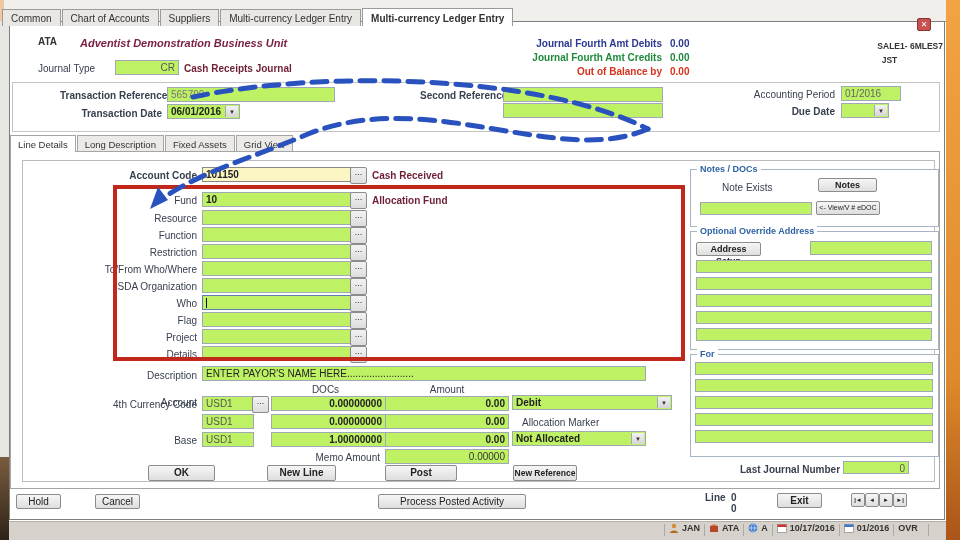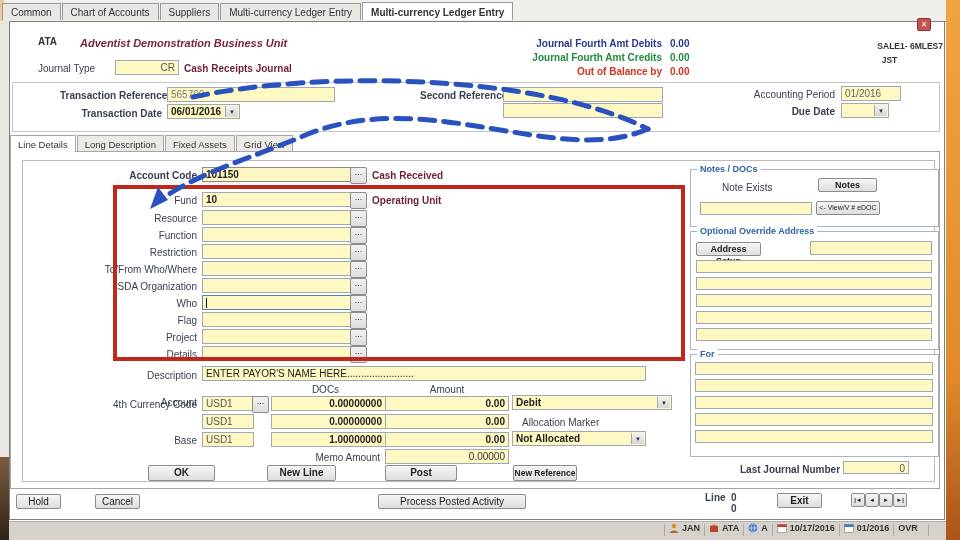--- a/index.html
+++ b/index.html
@@ -1,21 +1,21 @@
 <!DOCTYPE html>
 <html><head>
 <meta charset="utf-8">
 <style>
   html,body{margin:0;padding:0}
   body{width:960px;height:540px;position:relative;overflow:hidden;
        font-family:"Liberation Sans",sans-serif;font-size:10px;background:#fff;}
   .abs{position:absolute}
   .lbl{position:absolute;color:#39404f;font-size:10px;white-space:nowrap;line-height:12px}
   .rlbl{text-align:right}
-  .inp{position:absolute;background:#fef9c3;border:1px solid #9fa9b6;font-size:10px;color:#444;
+  .inp{position:absolute;background:#bef264;border:1px solid #9fa9b6;font-size:10px;color:#444;
        padding:0 3px;height:13px;line-height:13px;white-space:nowrap;overflow:hidden;box-sizing:content-box}
   .num{text-align:right;color:#222;font-weight:bold}
   .dots{position:absolute;width:15px;height:15px;background:linear-gradient(#f2f2f2,#ddd);
         border:1px solid #8c8c8c;font-size:9px;line-height:9px;text-align:center;color:#333;border-radius:2px}
   .btn{position:absolute;background:linear-gradient(#f6f6f6,#dedede);border:1px solid #8c8c8c;
        font-size:10px;font-weight:bold;color:#222;text-align:center;border-radius:2px;line-height:14px}
   .maroon{color:#6e1f33;font-weight:bold}
   .fset{position:absolute;border:1px solid #a7b4c4;background:#fff}
   .fleg{position:absolute;top:-6px;left:6px;background:#fff;padding:0 3px;font-size:9px;
         color:#2e64a3;white-space:nowrap;font-weight:bold}
@@ -35,21 +35,21 @@
 <body>
 
 <div class="abs" style="left:0;top:0;width:946px;height:21px;background:#f1efec;border-bottom:1px solid #8f8f8f"></div>
 <div class="abs" style="left:0;top:0;width:4px;height:21px;background:#eec9a0"></div>
 <div class="abs" style="left:0;top:21px;width:9px;height:436px;background:#e8e6e2;border-right:1px solid #bbb"></div>
 <div class="abs" style="left:9px;top:21px;width:936px;height:499px;background:#fff;border:1px solid #7f7f7f;box-sizing:border-box"></div>
 <div class="abs" style="left:0;top:521px;width:946px;height:19px;background:#d6d2cb;border-top:1px solid #b5b1a9"></div>
 <div class="abs" style="left:0;top:457px;width:9px;height:83px;background:linear-gradient(#7a5c3e,#2e2318)"></div>
 <div class="abs" style="left:946px;top:0;width:14px;height:540px;background:linear-gradient(#f2a344 0%,#e08a2b 70%,#aa5419 100%)"></div>
 
-<div class="abs" style="left:2px;top:2px;white-space:nowrap">
+<div class="abs" style="left:2px;top:8px;white-space:nowrap">
   <span class="tab">Common</span><span class="tab">Chart of Accounts</span><span class="tab">Suppliers</span><span class="tab">Multi-currency Ledger Entry</span><span class="tab active">Multi-currency Ledger Entry</span>
 </div>
 
 <div class="abs" style="left:917px;top:18px;width:12px;height:11px;background:#c75050;border:1px solid #8e3232;border-radius:2px;color:#fff;font-size:8px;line-height:11px;text-align:center">
   <span>✕</span>
 </div>
 <div class="lbl" style="left:848px;top:40px;width:95px;text-align:right;font-weight:bold;font-size:8.5px;color:#333">SALE1- 6MLES7</div>
 <div class="lbl" style="left:848px;top:54px;width:83px;text-align:center;font-weight:bold;font-size:8.5px;color:#333">JST</div>
 
 <div class="lbl" style="left:38px;top:36px;font-weight:bold;color:#333">ATA</div>
@@ -92,21 +92,21 @@
 <div class="abs" style="left:22px;top:160px;width:913px;height:322px;border:1px solid #bcbcbc;box-sizing:border-box"></div>
 
 <div class="lbl rlbl" style="left:100px;top:170px;width:97px;font-weight:bold">Account Code</div>
 <div class="inp" style="left:202px;top:167px;width:142px;background:#fcf6c5;border-color:#8a8a8a;font-weight:bold;color:#222">101150</div>
 <div class="dots" style="left:350px;top:167px">...</div>
 <div class="lbl maroon" style="left:372px;top:170px">Cash Received</div>
 
 <div class="lbl rlbl" style="left:100px;top:195px;width:97px">Fund</div>
 <div class="inp" style="left:202px;top:192px;width:142px;font-weight:bold;color:#222">10</div>
 <div class="dots" style="left:350px;top:192px">...</div>
-<div class="lbl maroon" style="left:372px;top:195px">Operating Unit</div>
+<div class="lbl maroon" style="left:372px;top:195px">Allocation Fund</div>
 
 <div class="lbl rlbl" style="left:60px;top:213px;width:137px">Resource</div>
 <div class="inp" style="left:202px;top:210px;width:142px"></div>
 <div class="dots" style="left:350px;top:210px">...</div>
 
 <div class="lbl rlbl" style="left:60px;top:230px;width:137px">Function</div>
 <div class="inp" style="left:202px;top:227px;width:142px"></div>
 <div class="dots" style="left:350px;top:227px">...</div>
 
 <div class="lbl rlbl" style="left:60px;top:247px;width:137px">Restriction</div>

